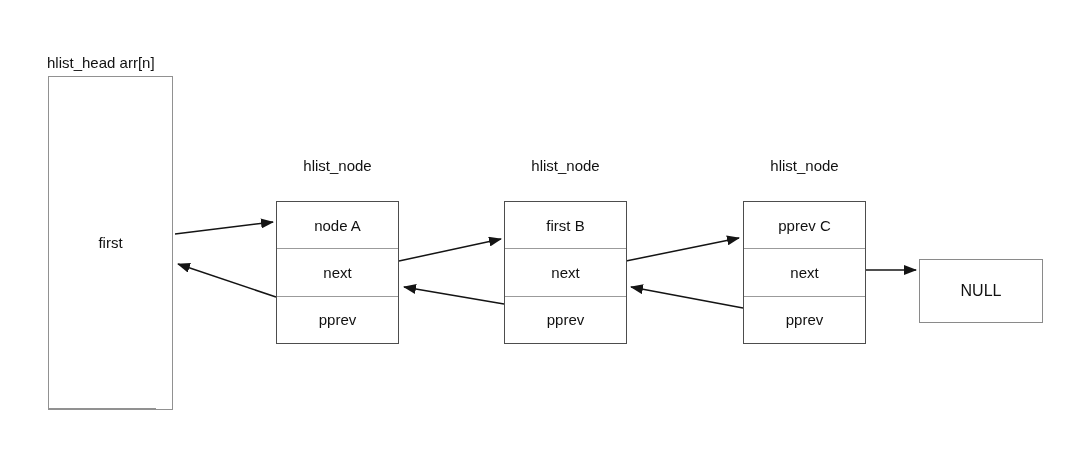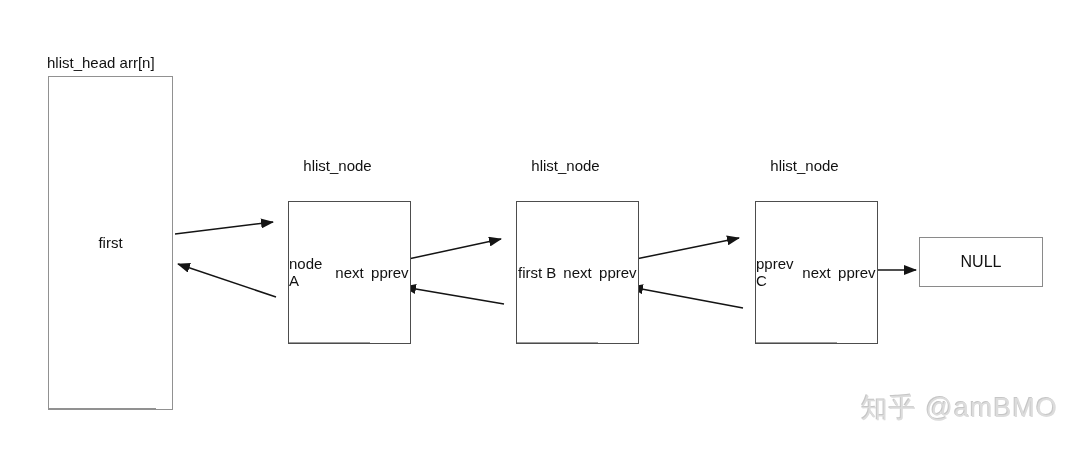--- a/index.html
+++ b/index.html
@@ -55,40 +55,41 @@
     position: absolute;
     left: 0; top: -44px;
     width: 100%;
     text-align: center;
     font-size: 15px;
     line-height: 17px;
     white-space: nowrap;
   }
   .node-box {
     position: absolute;
-    left: 12px; top: 0;
+    left: 0; top: 0;
     width: 123px; height: 143px;
     box-sizing: border-box;
     border: 1.5px solid #4d4d4d;
     display: flex;
+    flex-direction: column;
     background: #ffffff;
   }
   .node-row {
     flex: 1 1 0;
     border-bottom: 1px solid #9b9b9b;
     display: flex;
     align-items: center;
     justify-content: center;
     font-size: 15px;
   }
   .node-row:last-child { border-bottom: none; }
   .null-box {
     position: absolute;
-    left: 919px; top: 237px;
-    width: 124px; height: 50px;
+    left: 919px; top: 259px;
+    width: 124px; height: 64px;
     box-sizing: border-box;
     border: 1.5px solid #8a8a8a;
     display: flex;
     align-items: center;
     justify-content: center;
     font-size: 16px;
     background: #ffffff;
   }
   .watermark {
     position: absolute;
@@ -156,15 +157,14 @@
       <div class="node-row">pprev C</div>
       <div class="node-row">next</div>
       <div class="node-row">pprev</div>
     </div>
   </div>
 
   <div class="null-box">
     <span>NULL</span>
   </div>
 
-  <div class="watermark">知乎 @amBMO</div>
 
 </div>
 
 </body></html>

